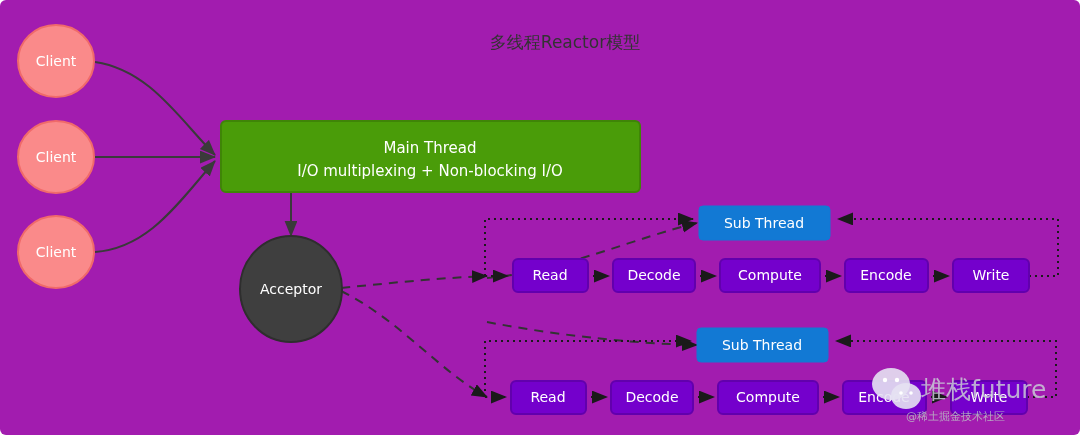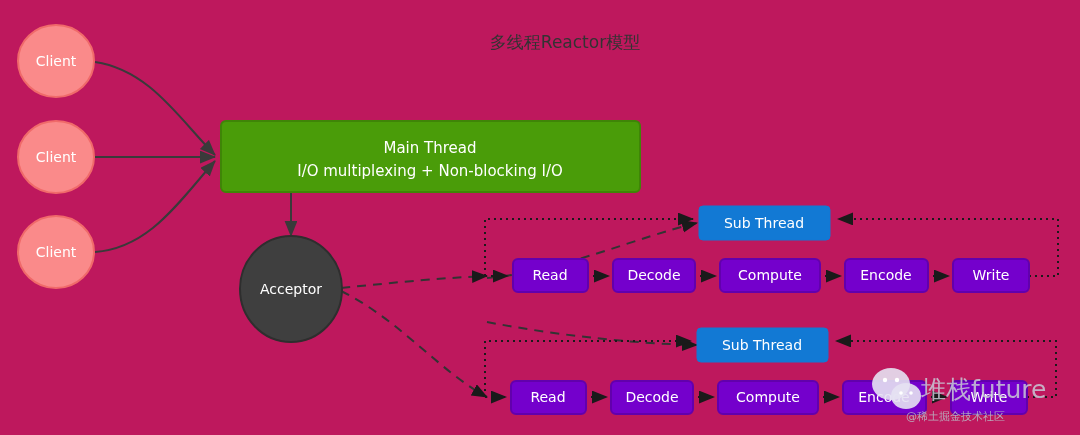--- a/index.html
+++ b/index.html
@@ -7,22 +7,23 @@
     padding: 0;
     background: #ffffff;
   }
   body {
     font-family: "DejaVu Sans", sans-serif;
   }
   #canvas {
     position: relative;
     width: 1080px;
     height: 435px;
-    background: #be185d;
+    background: #a21caf;
     overflow: hidden;
+    border-radius: 6px;
   }
   svg.layer {
     position: absolute;
     left: 0;
     top: 0;
     width: 1080px;
     height: 435px;
   }
   #edges { z-index: 1; }
   #nodes { z-index: 2; }

